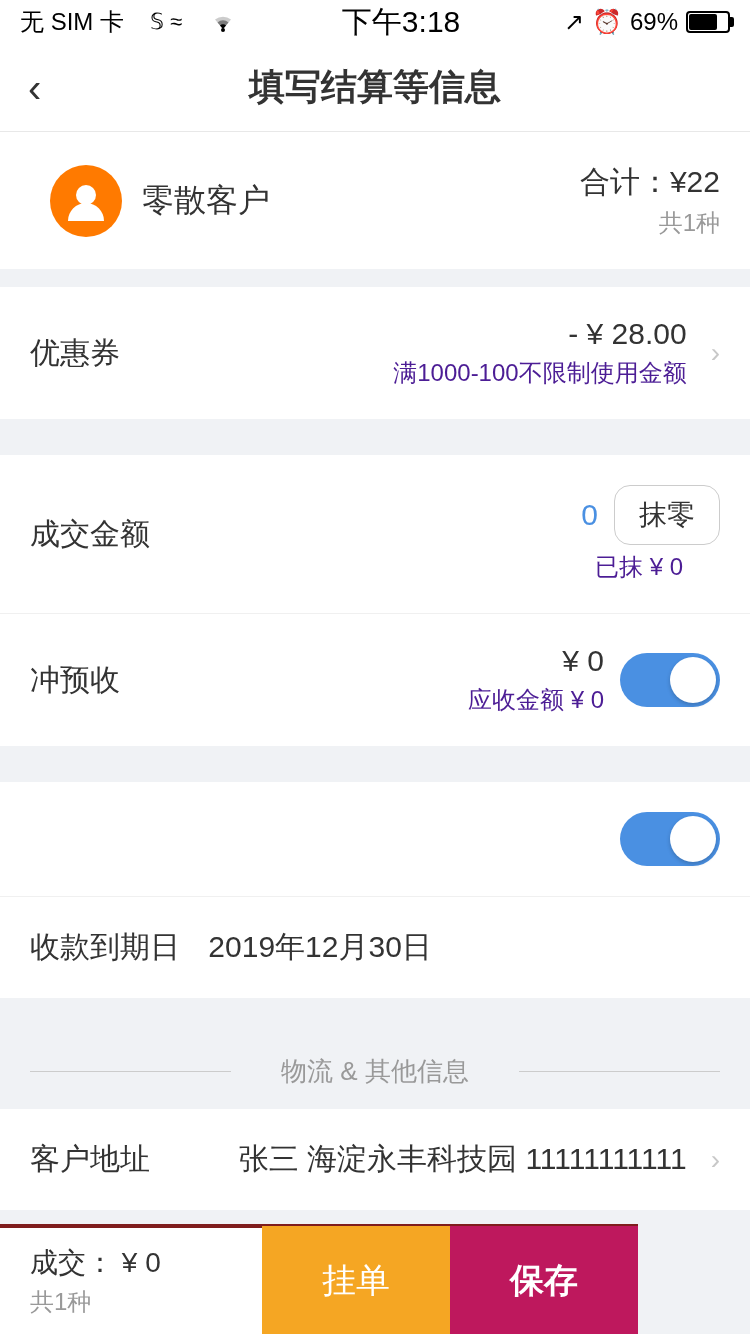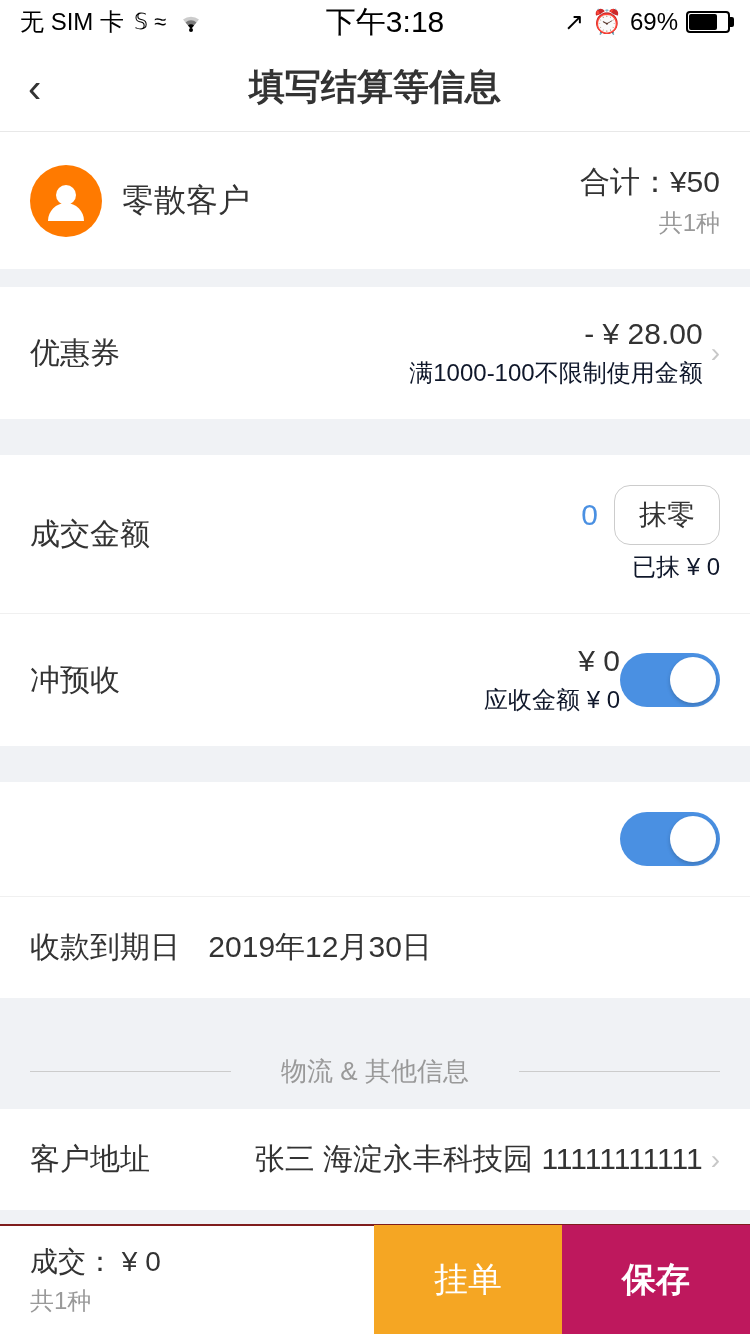--- a/index.html
+++ b/index.html
@@ -18,21 +18,21 @@
     .status-bar {
       height: 44px;
       background: #fff;
       display: flex;
       align-items: center;
       justify-content: space-between;
       padding: 0 20px;
       font-size: 24px;
       color: #000;
     }
-    .status-left { display: flex; align-items: center; gap: 10px; }
+    .status-left { display: flex; align-items: center; gap: 26px; }
     .status-center { font-size: 30px; font-weight: 400; }
     .status-right { display: flex; align-items: center; gap: 8px; font-size: 24px; }
     .wifi-icon { font-size: 22px; }
     .battery-icon {
       display: inline-block;
       width: 44px;
       height: 22px;
       border: 2px solid #000;
       border-radius: 4px;
       position: relative;
@@ -93,20 +93,21 @@
       margin-bottom: 18px;
     }
 
     
     .customer-row {
       display: flex;
       align-items: center;
       justify-content: space-between;
       padding: 30px 30px;
       background: #fff;
+      margin-left: 20px;
     }
     .customer-left {
       display: flex;
       align-items: center;
       gap: 20px;
     }
     .customer-avatar {
       width: 72px;
       height: 72px;
       border-radius: 50%;
@@ -152,35 +153,36 @@
       border-top: none;
     }
     .row-label {
       font-size: 30px;
       color: #333;
       flex-shrink: 0;
     }
     .row-right {
       display: flex;
       align-items: center;
+      gap: 16px;
       flex: 1;
       justify-content: flex-end;
     }
     .row-value {
       font-size: 30px;
       color: #333;
       text-align: right;
     }
     .row-value.discount {
       color: #333;
     }
     .row-subtext {
       font-size: 24px;
-      color: #0f172a;
-      text-align: right;
+      color: #4c1d95;
+      text-align: center;
       margin-top: 6px;
     }
     .row-value-block {
       text-align: right;
     }
     .chevron-right {
       color: #c8c8c8;
       font-size: 28px;
       margin-left: 8px;
     }
@@ -245,26 +247,26 @@
       height: 1px;
       background: #ccc;
       margin: 0 30px;
     }
 
     
     .bottom-bar {
       position: fixed;
       bottom: 0;
       left: 0;
-      width: 750px;
+      width: 638px;
       height: 110px;
       background: #fff;
       display: flex;
       align-items: center;
-      border-top: 2px solid #7f1d1d;
+      border-top: 4px solid #7f1d1d;
     }
     .bottom-info {
       flex: 1;
       padding: 0 30px;
     }
     .bottom-count {
       font-size: 24px;
       color: #999;
       margin-top: 4px;
     }
@@ -330,21 +332,21 @@
       <div class="customer-left">
         <div class="customer-avatar">
           <svg viewBox="0 0 44 44">
             <circle cx="22" cy="16" r="10" fill="#fff"></circle>
             <path d="M4 42c0-10 8-18 18-18s18 8 18 18" fill="#fff"></path>
           </svg>
         </div>
         <div class="customer-name">零散客户</div>
       </div>
       <div class="customer-right">
-        <div class="customer-total">合计：¥50</div>
+        <div class="customer-total">合计：¥22</div>
         <div class="customer-count">共1种</div>
       </div>
     </div>
   </div>
 
   <div class="section-card">
     <div class="list-row">
       <div class="row-label">优惠券</div>
       <div class="row-right">
         <div class="row-value-block">

